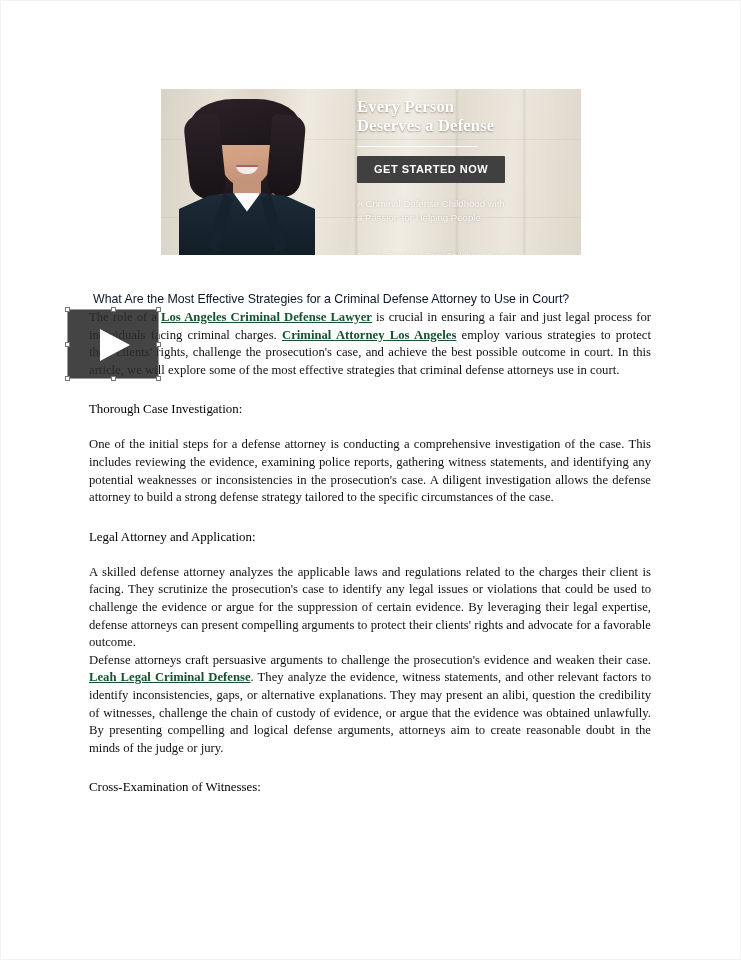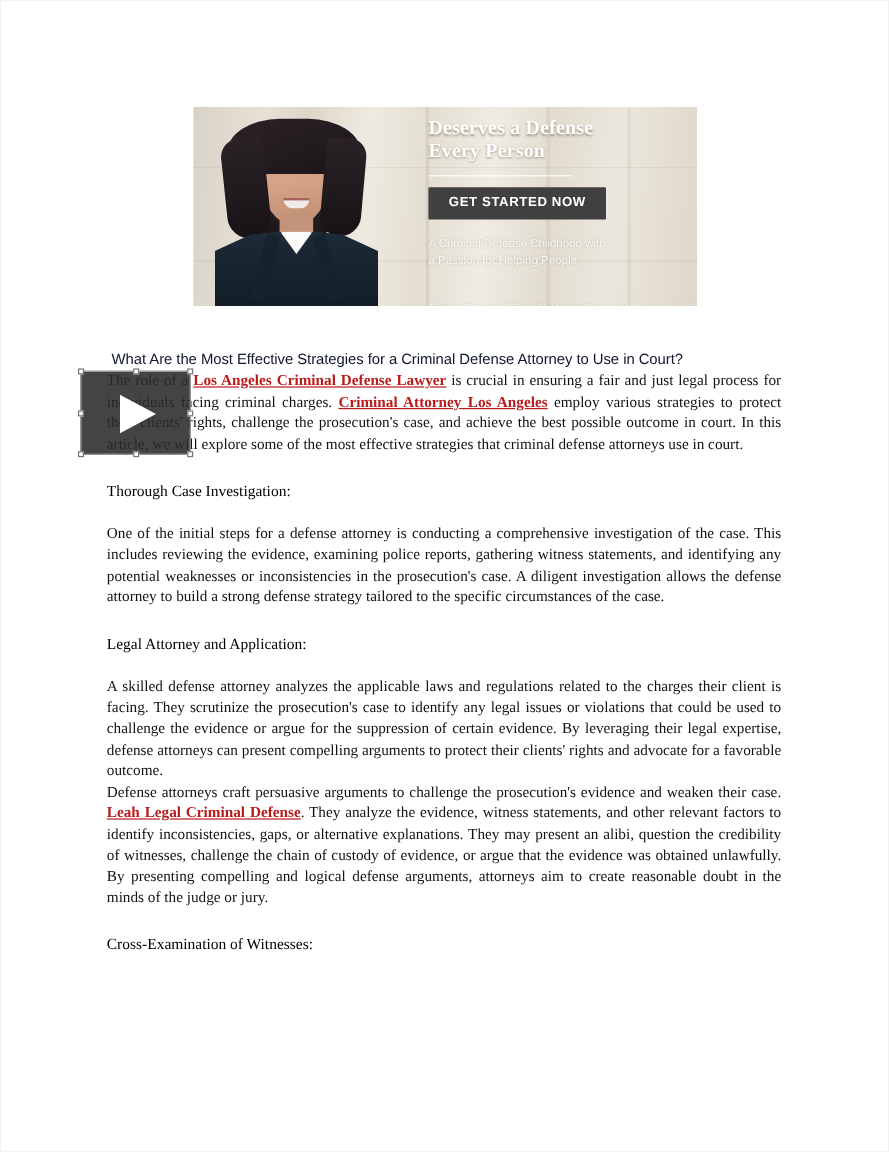--- a/index.html
+++ b/index.html
@@ -248,21 +248,21 @@
     font-family: "Liberation Serif", "DejaVu Serif", serif;
     font-size: 12.9px;
     font-weight: 400;
     line-height: 17px;
     color: #000000;
     text-align: left;
   }
   h3.sec + p.para { margin-top: 18px; }
 
   a.doclink {
-    color: #b91c1c;
+    color: #14532d;
     font-weight: 700;
     text-decoration: underline;
   }
 
   
   .video-overlay {
     position: absolute;
     left: 66px;
     top: 308px;
     width: 92px;
@@ -319,22 +319,22 @@
       <div class="p-hair-sideR"></div>
       <div class="p-neck"></div>
       <div class="p-shirt"></div>
       <div class="p-jacket"></div>
       <div class="p-lapelL"></div>
       <div class="p-lapelR"></div>
     </div>
 
     <div class="banner-right">
       <div class="banner-h1">
+        <div>Every Person</div>
         <div>Deserves a Defense</div>
-        <div>Every Person</div>
       </div>
       <div class="banner-rule"></div>
       <button class="cta-button">GET STARTED NOW</button>
       <div class="banner-sub">
         <div>A Criminal Defense Childhood with</div>
         <div>a Passion for Helping People.</div>
       </div>
       <div class="banner-sub2">
         <div>Former Teacher / Early Childhood Director /</div>
         <div>Community Childhood</div>

